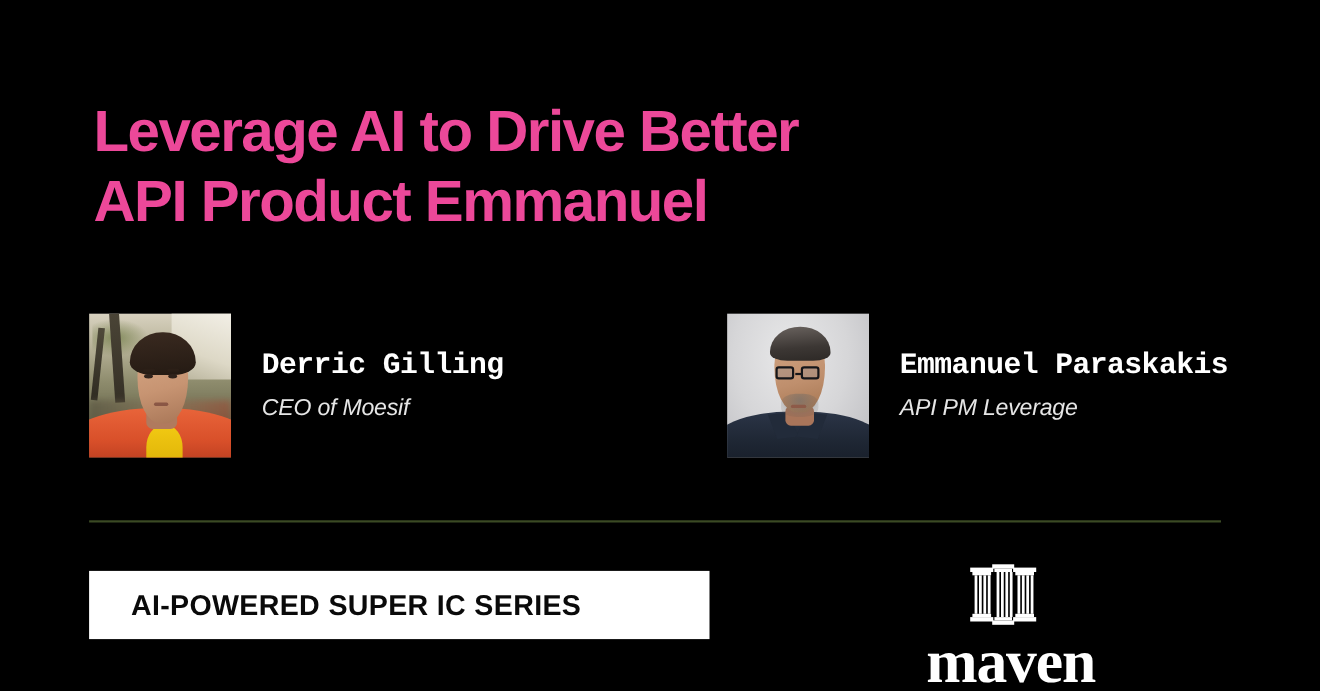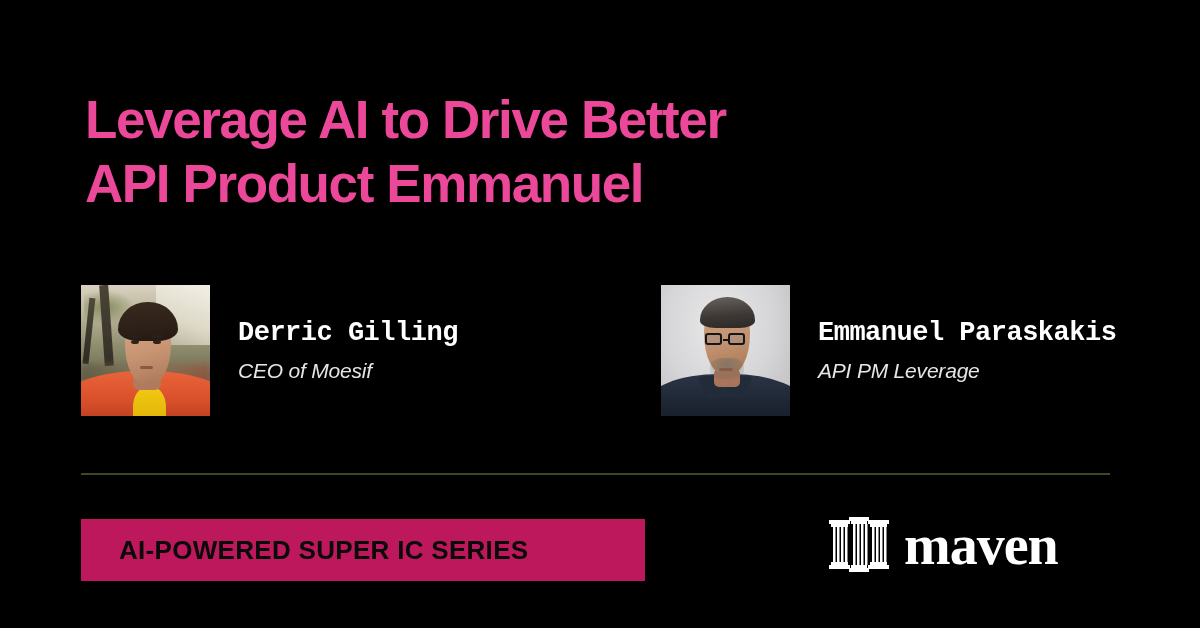--- a/index.html
+++ b/index.html
@@ -216,40 +216,41 @@
     left:81px; top:473px;
     width:1029px; height:2px;
     background:#3b4a24;
   }
 
   
   .badge {
     position:absolute;
     left:81px; top:519px;
     width:564px; height:62px;
-    background:#be185d;
+    background:#ffffff;
     display:flex;
     align-items:center;
   }
   .badge-label {
     font-family:"Liberation Sans", sans-serif;
     font-weight:bold;
     font-size:26px;
     letter-spacing:0.3px;
     color:#0a0a0a;
     margin-left:38px;
     white-space:nowrap;
   }
 
   .brand {
     position:absolute;
     left:828px; top:512px;
     height:66px;
     display:flex;
     align-items:center;
+    flex-direction:column;
   }
   .brand-mark { width:62px; height:58px; flex:0 0 62px; }
   .brand-word {
     font-family:"Liberation Serif", serif;
     font-weight:bold;
     font-size:56px;
     line-height:56px;
     letter-spacing:-1px;
     color:#ffffff;
     margin-left:14px;

